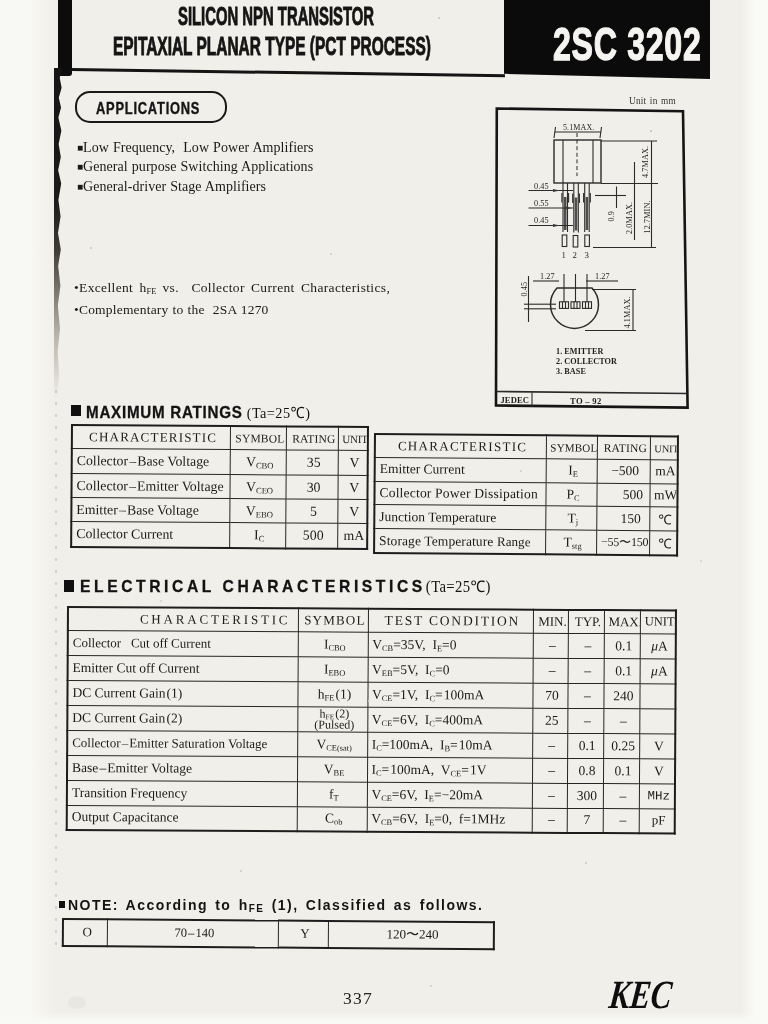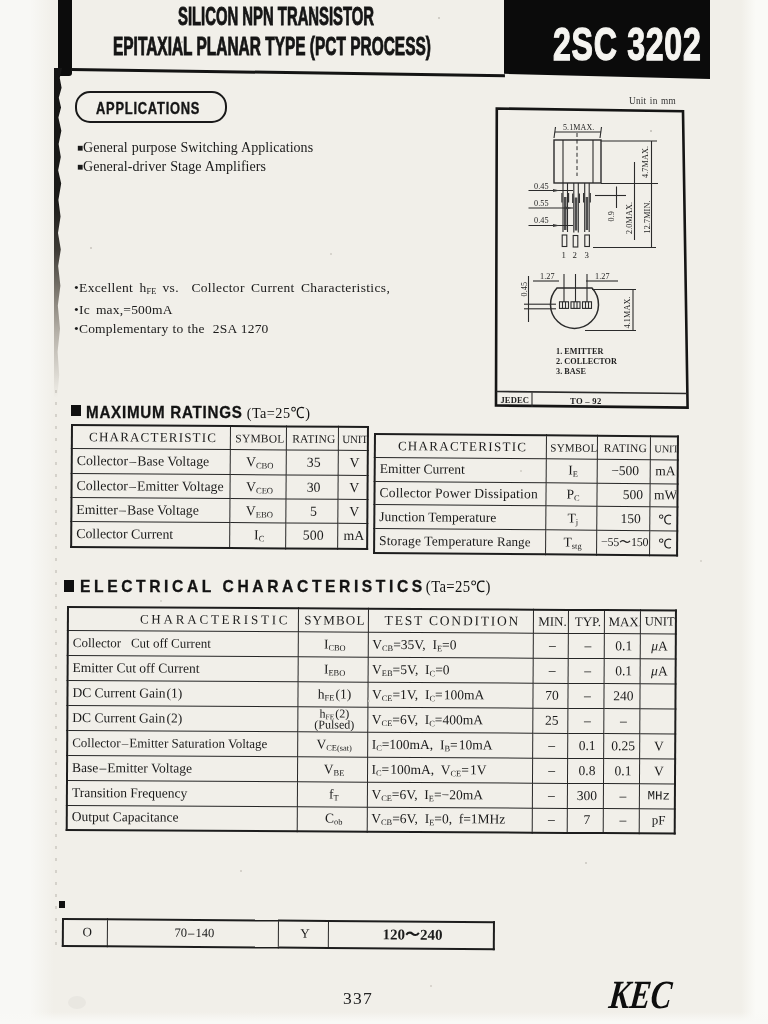--- a/index.html
+++ b/index.html
@@ -31,27 +31,27 @@
 
 <div class="abs" style="left:504px;top:0;width:206px;height:79px;background:#0b0b0b;clip-path:polygon(0 0,100% 0,100% 100%,0 93.5%);"></div>
 
 <div class="abs sans" style="left:553px;top:16px;font-size:47px;font-weight:bold;color:#f5f4f0;white-space:nowrap;transform-origin:0 0;transform:scale(0.684,1);letter-spacing:1px;-webkit-text-stroke:1.3px #f5f4f0;">2SC 3202</div>
 
 <div class="abs" style="left:75px;top:91px;width:148px;height:28px;border:2.2px solid #191919;border-radius:15px;"></div>
 
 <div class="abs sans" style="left:96px;top:98.5px;font-size:16.5px;font-weight:bold;color:#161616;white-space:nowrap;transform-origin:0 0;transform:scale(0.78,1);letter-spacing:1px;-webkit-text-stroke:0.4px #161616;">APPLICATIONS</div>
 
 <div class="abs" style="left:77px;top:137.5px;font-size:14px;letter-spacing:0.05px;word-spacing:0.5px;line-height:19.5px;color:#1a1a1a;white-space:nowrap;">
+<div><span style="font-size:10px;vertical-align:1px;">■</span>Low Frequency,&nbsp; Low Power Amplifiers</div>
 <div><span style="font-size:10px;vertical-align:1px;">■</span>General purpose Switching Applications</div>
 <div><span style="font-size:10px;vertical-align:1px;">■</span>General-driver Stage Amplifiers</div>
 </div>
 
 <div class="abs" style="left:74px;top:279px;font-size:13.5px;letter-spacing:0.35px;word-spacing:2.5px;line-height:17px;color:#1a1a1a;white-space:nowrap;">
 <div style="margin-bottom:5px;">•<span>Excellent h<sub>FE</sub> vs.&nbsp; Collector Current Characteristics,</span></div>
-<div style="letter-spacing:0.2px;">•<span>Ic max,=500mA</span></div>
 <div style="margin-top:2px;word-spacing:0.5px;letter-spacing:0.2px;">•<span>Complementary to the&nbsp; 2SA 1270</span></div>
 </div>
 
 <div class="abs" style="left:71px;top:405px;width:9.5px;height:11px;background:#101010;"></div>
 
 <div class="abs sans" style="left:86px;top:400.5px;font-size:16.5px;font-weight:bold;color:#131313;white-space:nowrap;transform-origin:0 0;transform:scale(0.92,1);letter-spacing:0.8px;-webkit-text-stroke:0.3px #131313;">MAXIMUM RATINGS<span style="font-family:'Liberation Serif',serif;font-weight:normal;font-size:15.5px;letter-spacing:0.5px;-webkit-text-stroke:0;"> (Ta=25℃)</span></div>
 
 <table class="abs" id="mrl" style="left:70.5px;top:424px;width:296px;table-layout:fixed;transform-origin:0 0;transform:rotate(0.4deg);font-size:13.8px;color:#1b1b1b;">
 <colgroup>
         <col style="width:158px">
@@ -228,34 +228,35 @@
           <td class="c">–</td>
           <td class="c">7</td>
           <td class="c">–</td>
           <td class="c" style="font-size:13px;">pF</td>
         </tr>
 </tbody>
     </table>
 
 <div class="abs" style="left:59px;top:901px;width:6px;height:6.5px;background:#111;"></div>
 
+<div class="abs sans" style="left:68px;top:897px;font-size:14px;font-weight:bold;color:#141414;white-space:nowrap;letter-spacing:1.45px;word-spacing:2px;">NOTE: According to h<span style="font-size:10px;vertical-align:-2px;">FE</span> (1), Classified as follows.</div>
 
 <table class="abs" id="ntb" style="left:62px;top:918px;width:431px;table-layout:fixed;transform-origin:0 0;transform:rotate(0.42deg);font-size:13px;color:#1b1b1b;">
 <colgroup>
         <col style="width:44px">
         <col style="width:171px">
         <col style="width:50px">
         <col style="width:166px">
       </colgroup>
 <tbody>
         <tr style="height:26.5px;">
           <td class="c">O</td>
           <td class="c" style="font-size:12.5px;">70 – 140</td>
           <td class="c">Y</td>
-          <td class="c" style="font-size:15px;font-weight:bold;">120〜240</td>
+          <td class="c" style="font-size:13px;">120〜240</td>
         </tr>
 </tbody>
     </table>
 
 <div class="abs" style="left:343px;top:987.5px;font-size:17.5px;letter-spacing:1.2px;color:#222;">337</div>
 
 <div class="abs" style="left:612px;top:971px;font-size:40px;font-weight:bold;font-style:italic;color:#0e0e0e;transform:scale(0.78,1) skewX(-8deg);transform-origin:0 0;">KEC</div>
 
 <div class="abs" style="left:629px;top:95.5px;font-size:9.3px;color:#333;letter-spacing:0.2px;word-spacing:1px;text-align:center;">Unit in mm</div>
 

